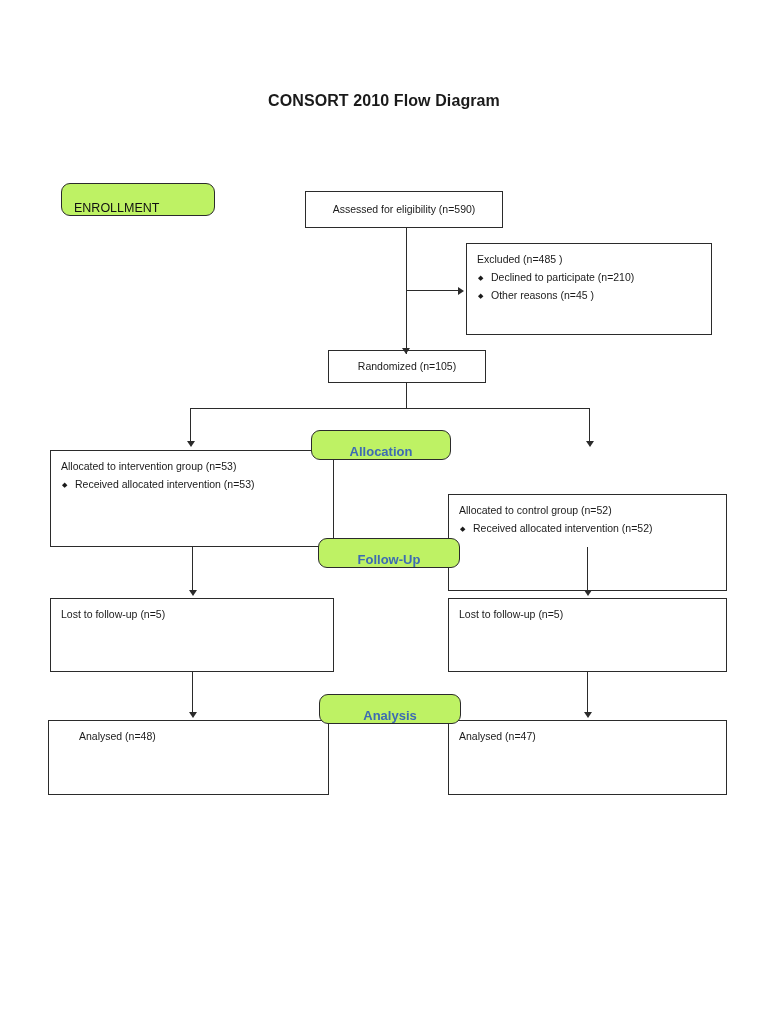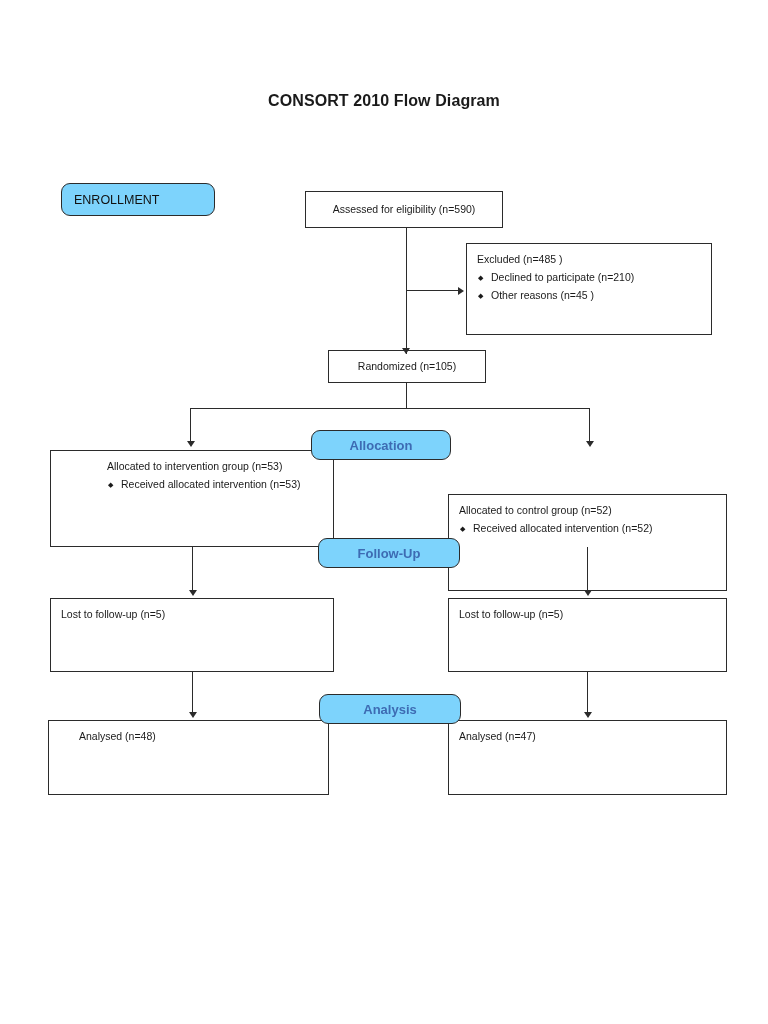--- a/index.html
+++ b/index.html
@@ -78,23 +78,23 @@
     line-height: 15px;
     color: #1a1a1a;
   }
 
   
   .banner {
     position: absolute;
     box-sizing: border-box;
     border: 1.2px solid #2b2b2b;
     border-radius: 9px;
-    background: #7dd3fc;
+    background: #bef264;
     display: flex;
-    align-items: center;
+    align-items: flex-end;
     z-index: 5;
   }
   .banner-label {
     width: 100%;
   }
   .banner.enroll {
     justify-content: flex-start;
   }
   .banner.enroll .banner-label {
     padding-left: 12px;
@@ -180,21 +180,21 @@
   <div class="ln h" style="left:190px; top:408px; width:400px;"></div>
   <div class="ln v" style="left:190px; top:408px; height:36px;"></div>
   <div class="ln v" style="left:589px; top:408px; height:36px;"></div>
   <div class="arrow-down" style="left:186.5px; top:441px;"></div>
   <div class="arrow-down" style="left:585.5px; top:441px;"></div>
 
   <div class="banner stage" style="left:311px; top:430px; width:140px; height:30px;">
     <div class="banner-label">Allocation</div>
   </div>
 
-  <div class="box" style="left:50px; top:450px; width:284px; height:97px;padding-left:46px;">
+  <div class="box" style="left:50px; top:450px; width:284px; height:97px;">
     <div class="pad">
       <div>Allocated to intervention group (n=53)</div>
       <ul class="bullets">
         <li>Received allocated intervention (n=53)</li>
       </ul>
     </div>
   </div>
 
   <div class="box" style="left:448px; top:450px; width:279px; height:97px;margin-top:44px;">
     <div class="pad">

